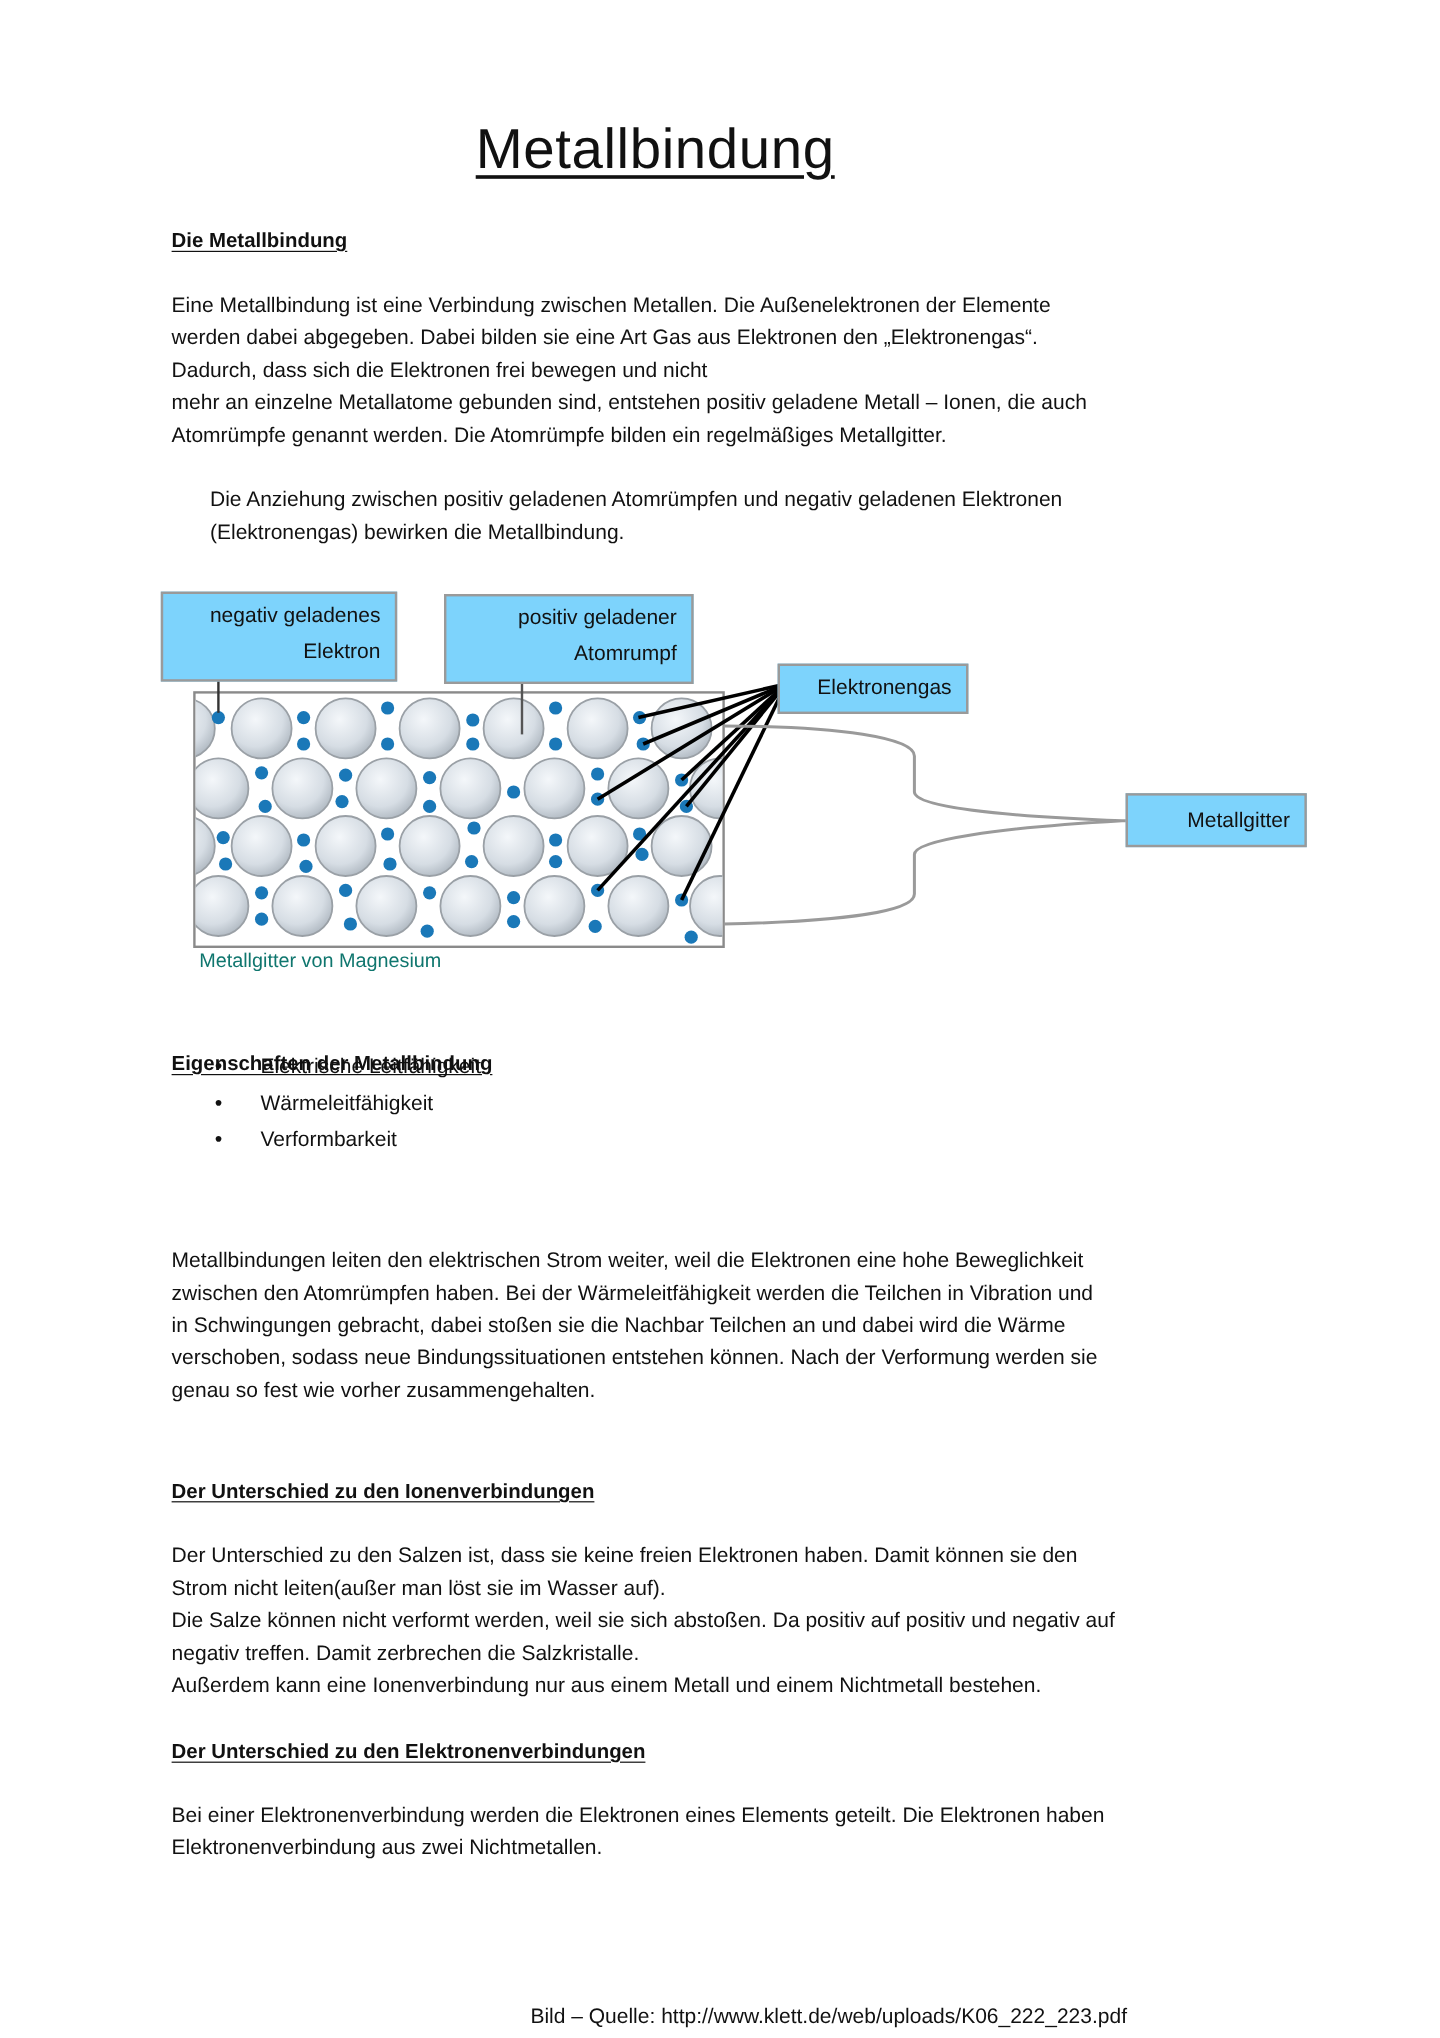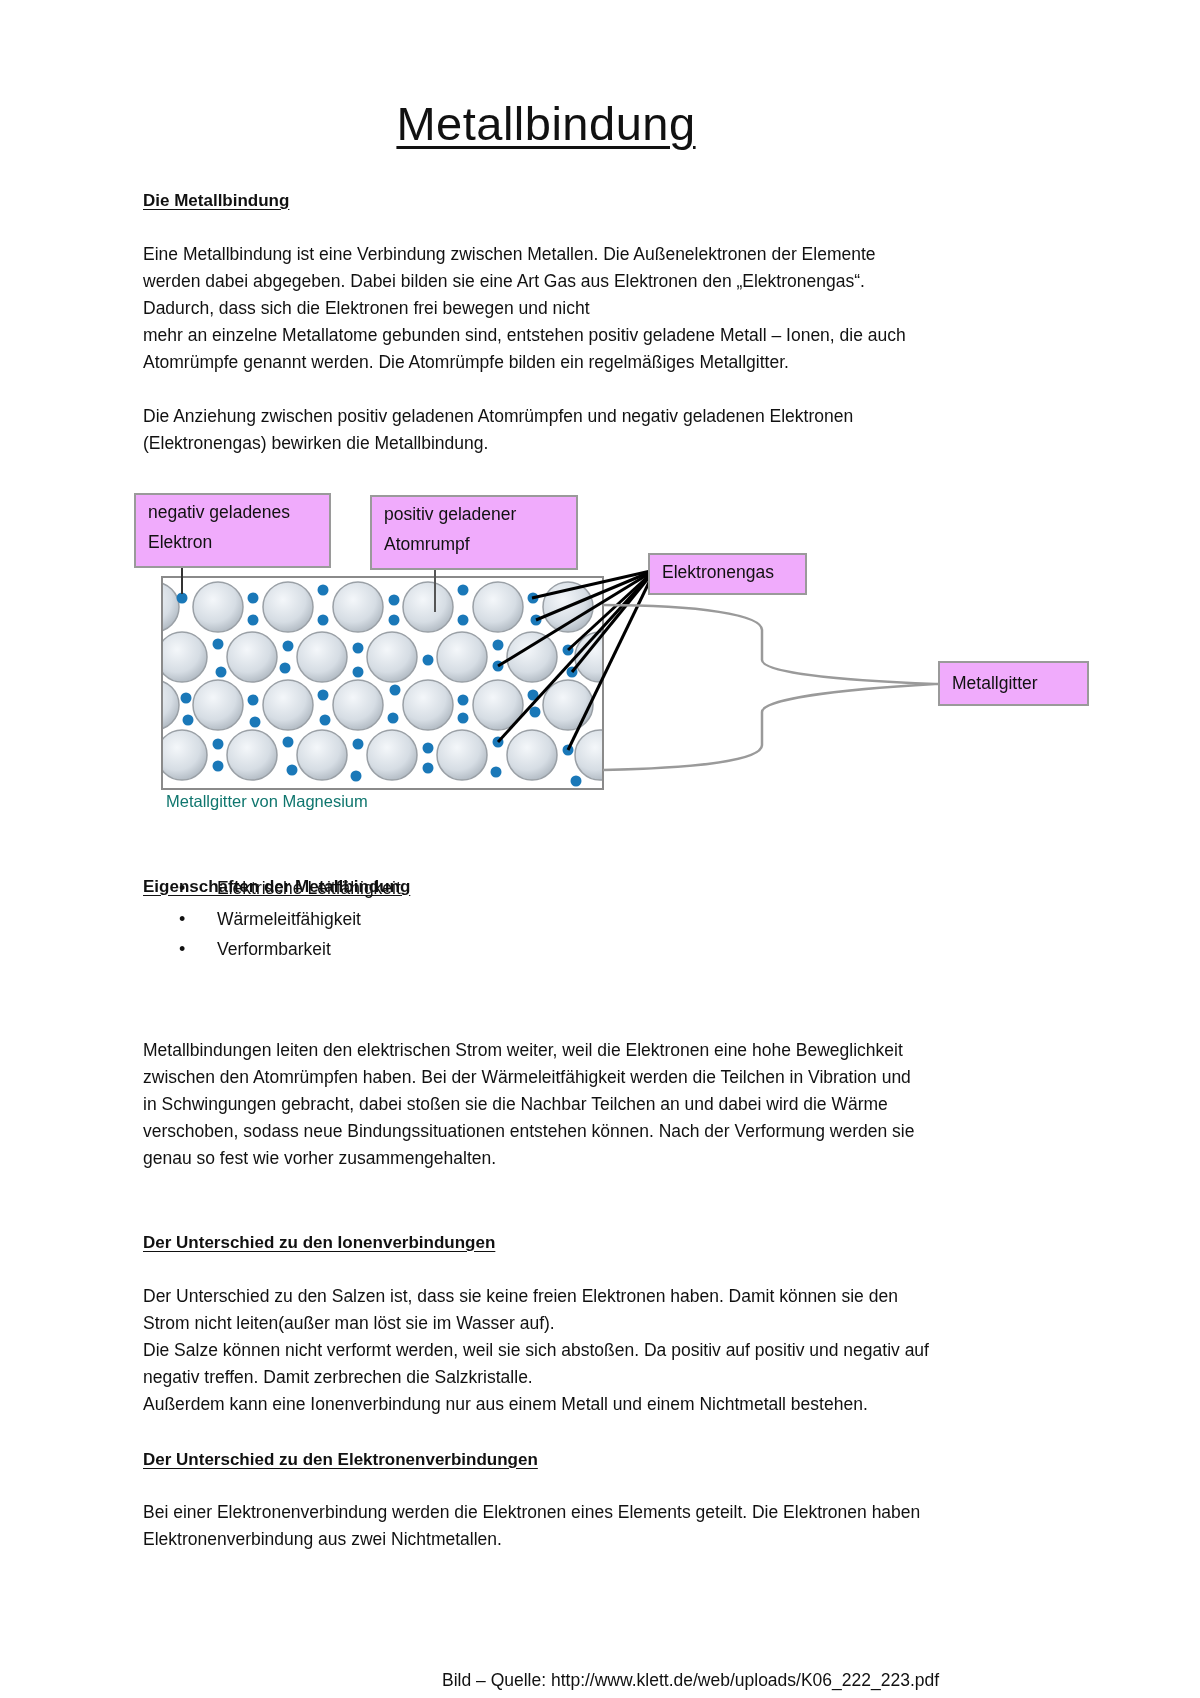--- a/index.html
+++ b/index.html
@@ -8,40 +8,40 @@
   .abs { position: absolute; }
   .title { left: 0; width: 1092px; top: 96px; text-align: center; font-size: 47px;
            letter-spacing: 0.5px; }
   .title span { text-decoration: underline; text-decoration-thickness: 3px; text-underline-offset: 6px; }
   .h { font-size: 17px; font-weight: bold; text-decoration: underline; text-underline-offset: 3px; left: 143px; }
   .p { left: 143px; width: 930px; font-size: 17.5px; line-height: 27px; }
   .p div { white-space: nowrap; }
   .bullets { left: 143px; font-size: 17.5px; line-height: 30.5px; }
   .bullets .li { position: relative; padding-left: 74px; }
   .bullets .li::before { content: "\2022"; position: absolute; left: 36px; top: 0; font-size: 18px; }
-  .label-box { position: absolute; background: #f0abfc; border: 2px solid #9a9a9a;
-               font-size: 17.5px; line-height: 30px; padding: 2px 12px; box-sizing: border-box; }
+  .label-box { position: absolute; background: #7dd3fc; border: 2px solid #9a9a9a;
+               font-size: 17.5px; line-height: 30px; padding: 2px 12px; box-sizing: border-box; text-align: right; }
   .caption { font-size: 16.5px; color: #0f766e; }
   .source { font-size: 17.5px; left: 442px; top: 1670px; white-space: nowrap; }
   svg { position: absolute; left: 0; top: 0; }
 </style>
 </head>
 <body>
 
 <div class="abs title"><span>Metallbindung</span></div>
 
 <div class="abs h" style="top:191px;text-align:center;">Die Metallbindung</div>
 <div class="abs p" style="top:241px;">
   <div>Eine Metallbindung ist eine Verbindung zwischen Metallen. Die Außenelektronen der Elemente</div>
   <div>werden dabei abgegeben. Dabei bilden sie eine Art Gas aus Elektronen den „Elektronengas“.</div>
   <div>Dadurch, dass sich die Elektronen frei bewegen und nicht</div>
   <div>mehr an einzelne Metallatome gebunden sind, entstehen positiv geladene  Metall – Ionen, die auch</div>
   <div>Atomrümpfe genannt werden. Die Atomrümpfe bilden ein regelmäßiges Metallgitter.</div>
 </div>
-<div class="abs p" style="top:403px;">
+<div class="abs p" style="top:403px;margin-left:32px;">
   <div>Die Anziehung zwischen positiv geladenen Atomrümpfen und negativ geladenen Elektronen</div>
   <div>(Elektronengas) bewirken die Metallbindung.</div>
 </div>
 
 <div class="abs" style="left:0;top:0;width:1200px;height:830px;">
   <svg width="1200" height="830" viewBox="0 0 1200 830">
     <defs>
       <radialGradient id="atomGrad" cx="40%" cy="35%" r="70%">
         <stop offset="0%" stop-color="#f4f7fa"></stop>
         <stop offset="65%" stop-color="#d6dde4"></stop>

